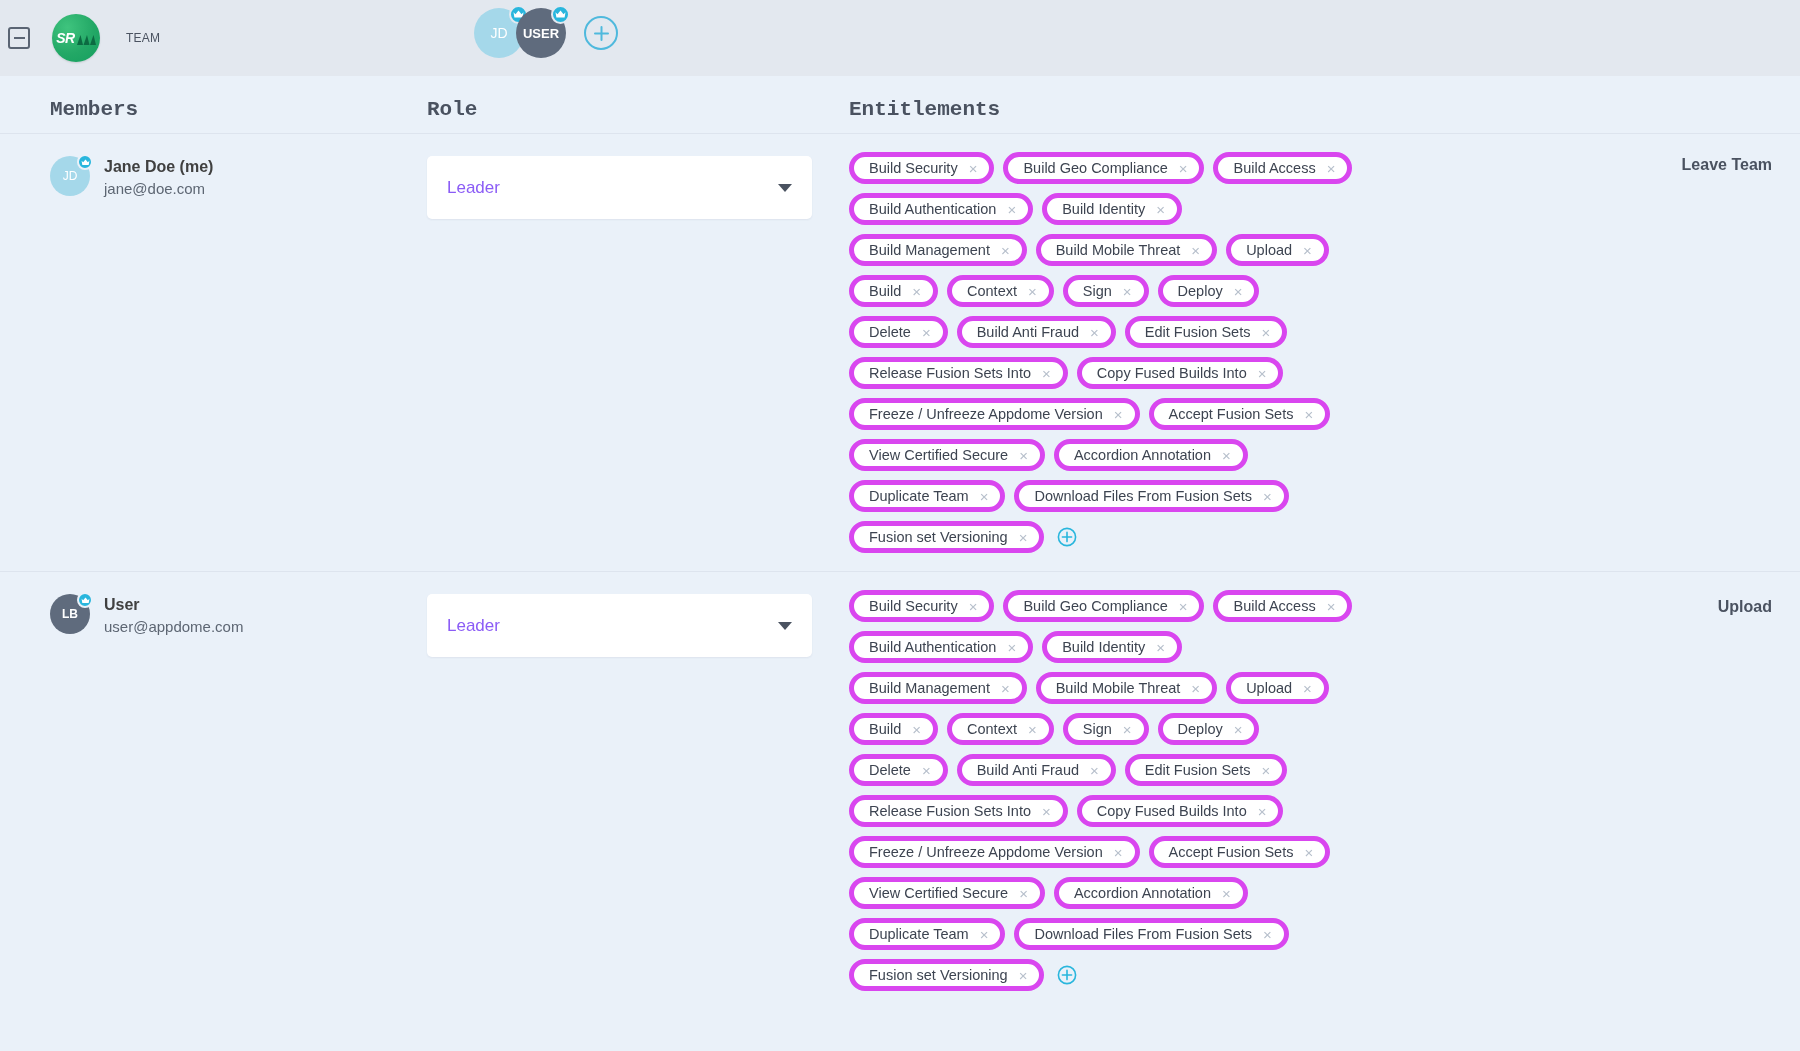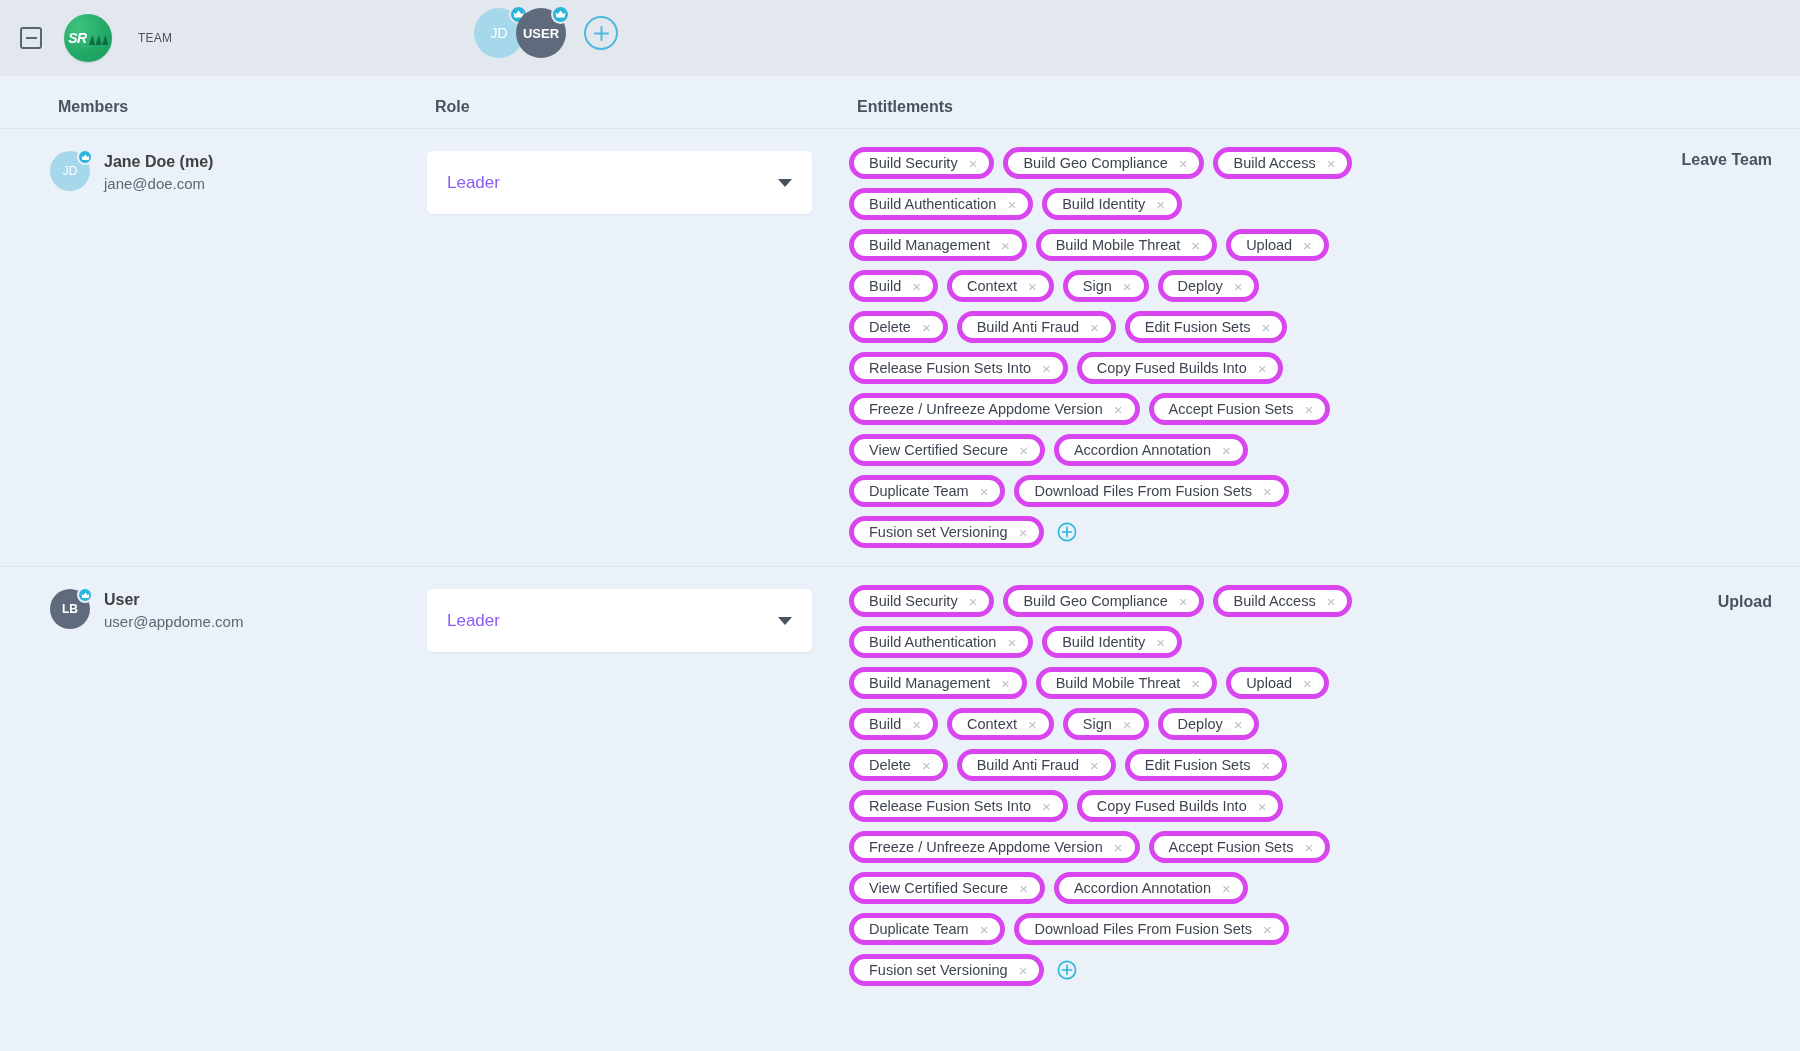--- a/index.html
+++ b/index.html
@@ -16,21 +16,21 @@
     color: #3d4451;
     -webkit-font-smoothing: antialiased;
   }
 
   
   .topbar {
     height: 76px;
     background: #e3e8ef;
     display: flex;
     align-items: center;
-    padding: 0 20px;
+    padding: 0 8px;
     position: relative;
   }
 
   .collapse-icon {
     width: 22px;
     height: 22px;
     border: 2px solid #5a6473;
     border-radius: 3px;
     display: flex;
     align-items: center;
@@ -122,24 +122,25 @@
     align-items: center;
     justify-content: center;
     cursor: pointer;
     flex: 0 0 auto;
     background: transparent;
   }
 
   
   .col-head {
     display: flex;
-    padding: 22px 0 12px 8px;
-    font-size: 16px;
+    padding: 22px 0 12px 0;
+    font-size: 21px;
     font-weight: bold;
     color: #4a5260;
+    font-family: Liberation Mono, monospace;
   }
   .c-members { width: 427px; padding-left: 50px; }
   .c-role    { width: 422px; }
   .c-ents    { flex: 1; }
 
   
   .member-row {
     display: flex;
     border-top: 1px solid #dde4ee;
     padding: 14px 0 18px 0;

